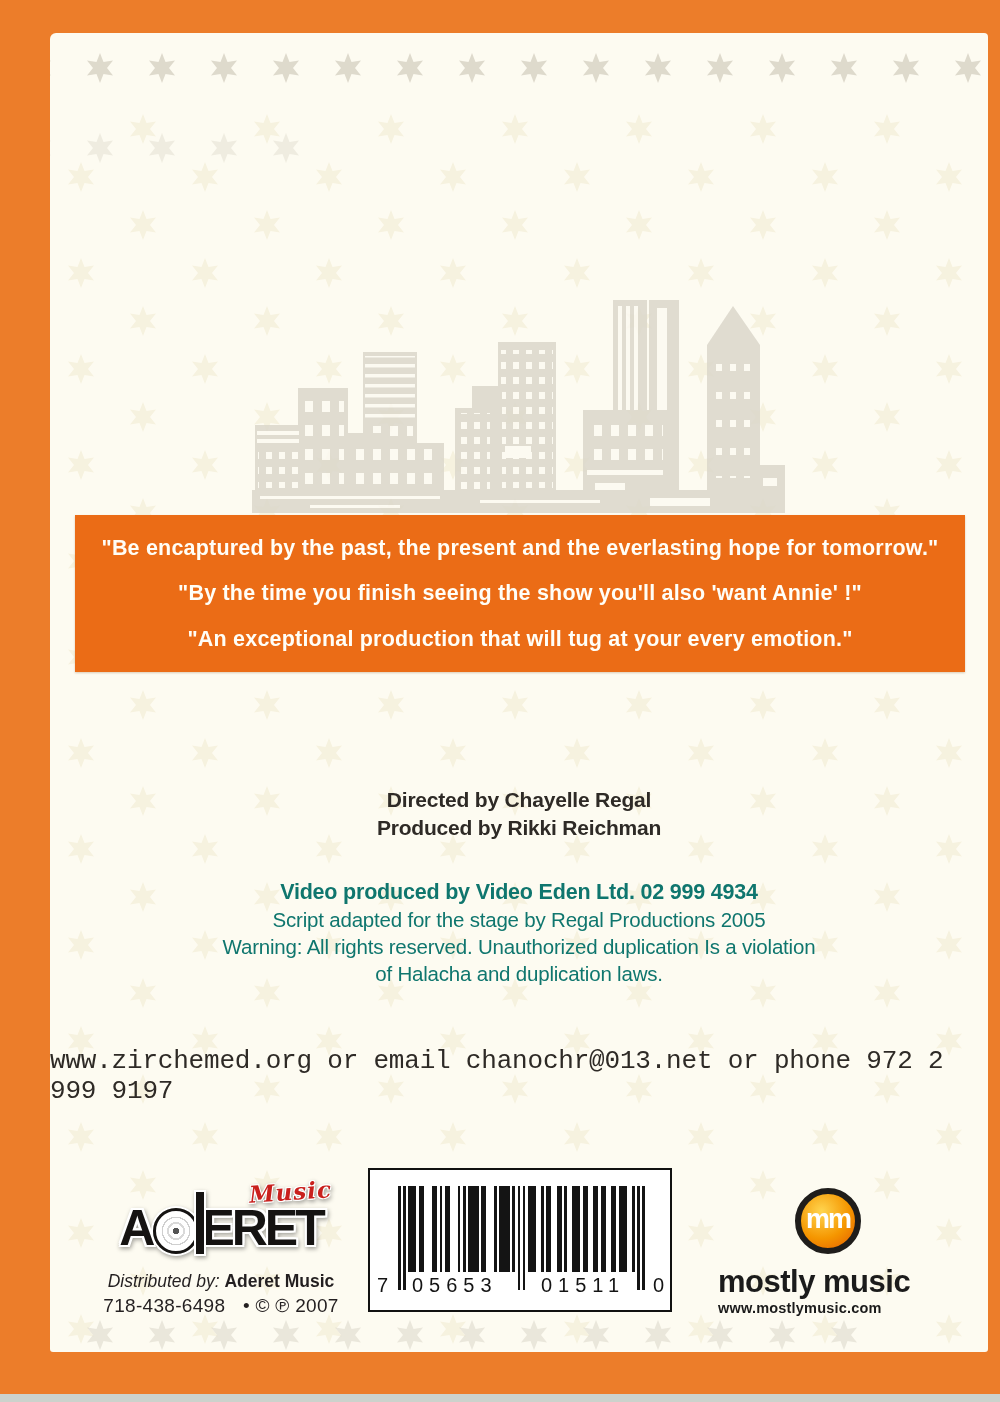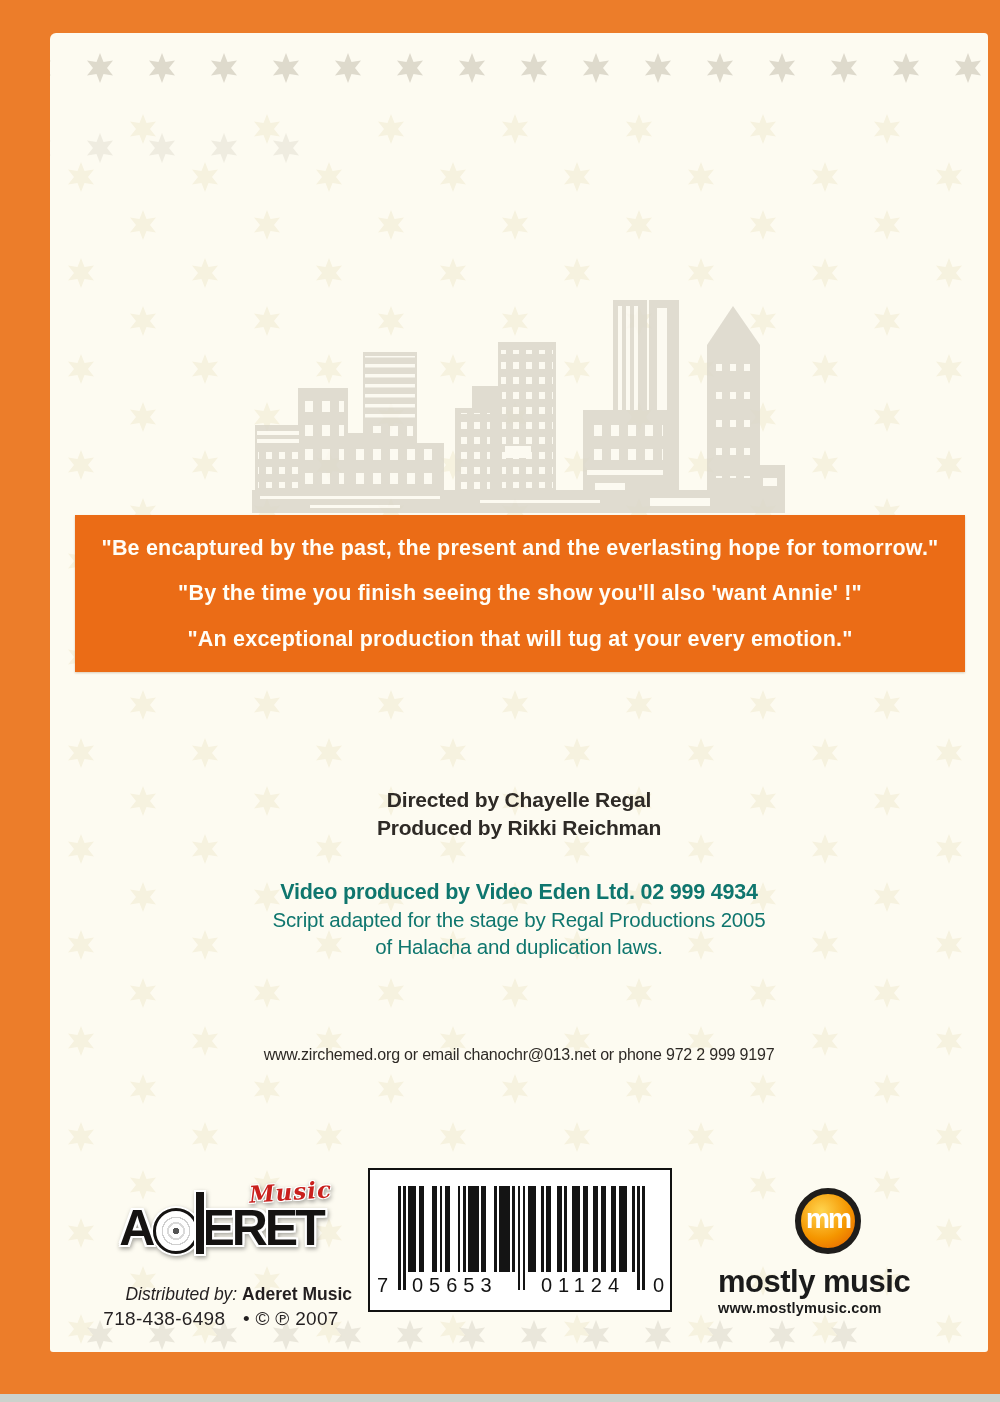--- a/index.html
+++ b/index.html
@@ -24,22 +24,22 @@
   .banner p{
     margin:0;text-align:center;color:#fffef7;
     font-size:21.5px;font-weight:bold;letter-spacing:.2px;
   }
   
   .credits-a{position:absolute;left:0;top:753px;width:100%;text-align:center;
     color:#2e2a26;font-size:21px;font-weight:bold;line-height:28px;letter-spacing:-.2px;}
   .credits-b{position:absolute;left:0;top:805px;width:100%;text-align:center;
     color:#0f766e;font-size:20.5px;line-height:27px;letter-spacing:-.2px;margin-top:41px;}
   .credits-b .bold{font-weight:bold;font-size:21.5px;}
-  .contact{position:absolute;left:0;top:1013px;width:100%;text-align:center;
-    color:#2e2a26;font-size:16px;letter-spacing:-.2px;}
+  .contact{position:absolute;left:0;top:1013px;width:100%;
+    color:#2e2a26;font-size:26px;letter-spacing:-.2px;font-family:Liberation Mono, monospace;}
   
   .aderet{position:absolute;left:40px;top:1158px;width:262px;text-align:center;color:#231f20;}
   .aderet-logo{
     position:relative;height:74px;display:flex;align-items:center;justify-content:center;
     filter:drop-shadow(1px 2px 2px rgba(0,0,0,.35));
   }
   .a-letter{
     font-size:50px;font-weight:bold;letter-spacing:-3px;color:#151312;line-height:1;
     text-shadow:-2px -2px 0 #fff,2px -2px 0 #fff,-2px 2px 0 #fff,2px 2px 0 #fff,0 -2px 0 #fff,0 2px 0 #fff,-2px 0 0 #fff,2px 0 0 #fff;
   }
@@ -49,21 +49,21 @@
     background:radial-gradient(circle,#555 0 3px,#fff 3px 7px,#d9d9d9 7px 9px,#fff 9px 13px,#cfcfcf 13px 14.5px,#fff 14.5px);
     box-shadow:0 0 0 2px #fff;
   }
   .a-stem{position:absolute;right:-5px;top:-16px;width:8px;height:62px;background:#151312;box-shadow:0 0 0 2px #fff;}
   .a-music{
     position:absolute;top:-13px;right:20px;transform:rotate(-4deg);
     font-family:"DejaVu Serif",serif;font-style:italic;font-weight:bold;font-size:23px;color:#c9201d;
     text-shadow:-1px -1px 0 #fff,1px -1px 0 #fff,-1px 1px 0 #fff,1px 1px 0 #fff;
     z-index:3;letter-spacing:1px;
   }
-  .aderet-line1{margin-top:19px;font-size:17.5px;text-align:right;}
+  .aderet-line1{margin-top:6px;font-size:17.5px;}
   .aderet-line1 .ital{font-style:italic;}
   .aderet-line1 .norm{font-weight:bold;font-weight:600;}
   .aderet-line2{margin-top:3px;font-size:19px;letter-spacing:.3px;}
   .aderet-line2 .cp{margin-left:12px;}
   
   .barcode-box{
     position:absolute;left:318px;top:1135px;width:304px;height:144px;
     background:#fff;border:2px solid #111;box-sizing:border-box;
   }
   .bars{position:absolute;left:28px;top:16px;width:247px;height:106px;}
@@ -206,20 +206,21 @@
     <p>"An exceptional production that will tug at your every emotion."</p>
   </div>
 
   <div class="credits-a">
     <div>Directed by Chayelle Regal</div>
     <div>Produced by Rikki Reichman</div>
   </div>
   <div class="credits-b">
     <div class="bold">Video produced by Video Eden Ltd. 02 999 4934</div>
     <div>Script adapted for the stage by Regal Productions  2005</div>
+    <div>Warning: All rights reserved. Unauthorized duplication Is a violation</div>
     <div>of Halacha and duplication laws.</div>
   </div>
 
   <div class="contact">www.zirchemed.org or email  chanochr@013.net or phone 972 2 999 9197</div>
 
   <div class="aderet">
     <div class="aderet-logo">
       <span class="a-music">Music</span>
       <span class="a-letter">A</span>
       <span class="a-d">
@@ -235,21 +236,21 @@
     <div class="aderet-line2">
       <span>718-438-6498</span>
       <span class="cp">• © ℗ 2007</span>
     </div>
   </div>
 
   <div class="barcode-box">
     <div class="bars" id="bc-bars">
       <span class="bc-num bc-d1">7</span>
       <span class="bc-num bc-g1">05653</span>
-      <span class="bc-num bc-g2">01124</span>
+      <span class="bc-num bc-g2">01511</span>
       <span class="bc-num bc-d4">0</span>
     <div class="bar" style="left: 0px; width: 2.6px; height: 104px;"></div>
         <div class="bar" style="left: 5.2px; width: 2.6px; height: 104px;"></div>
         <div class="bar" style="left: 10.4px; width: 2.6px; height: 86px;"></div>
         <div class="bar" style="left: 13px; width: 2.6px; height: 86px;"></div>
         <div class="bar" style="left: 15.6px; width: 2.6px; height: 86px;"></div>
         <div class="bar" style="left: 20.8px; width: 2.6px; height: 86px;"></div>
         <div class="bar" style="left: 23.4px; width: 2.6px; height: 86px;"></div>
         <div class="bar" style="left: 33.8px; width: 2.6px; height: 86px;"></div>
         <div class="bar" style="left: 36.4px; width: 2.6px; height: 86px;"></div>

